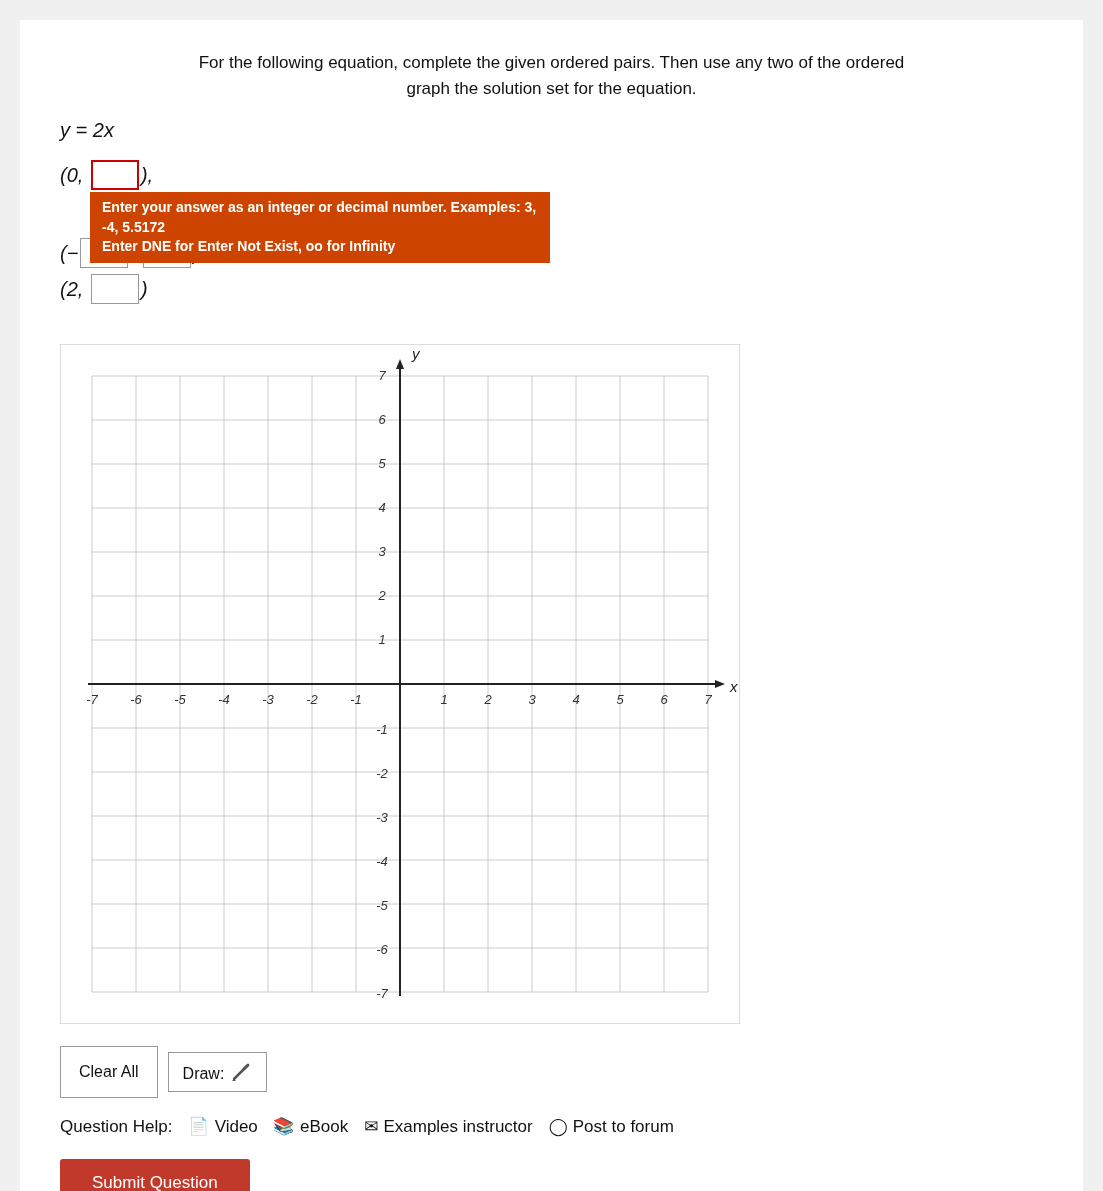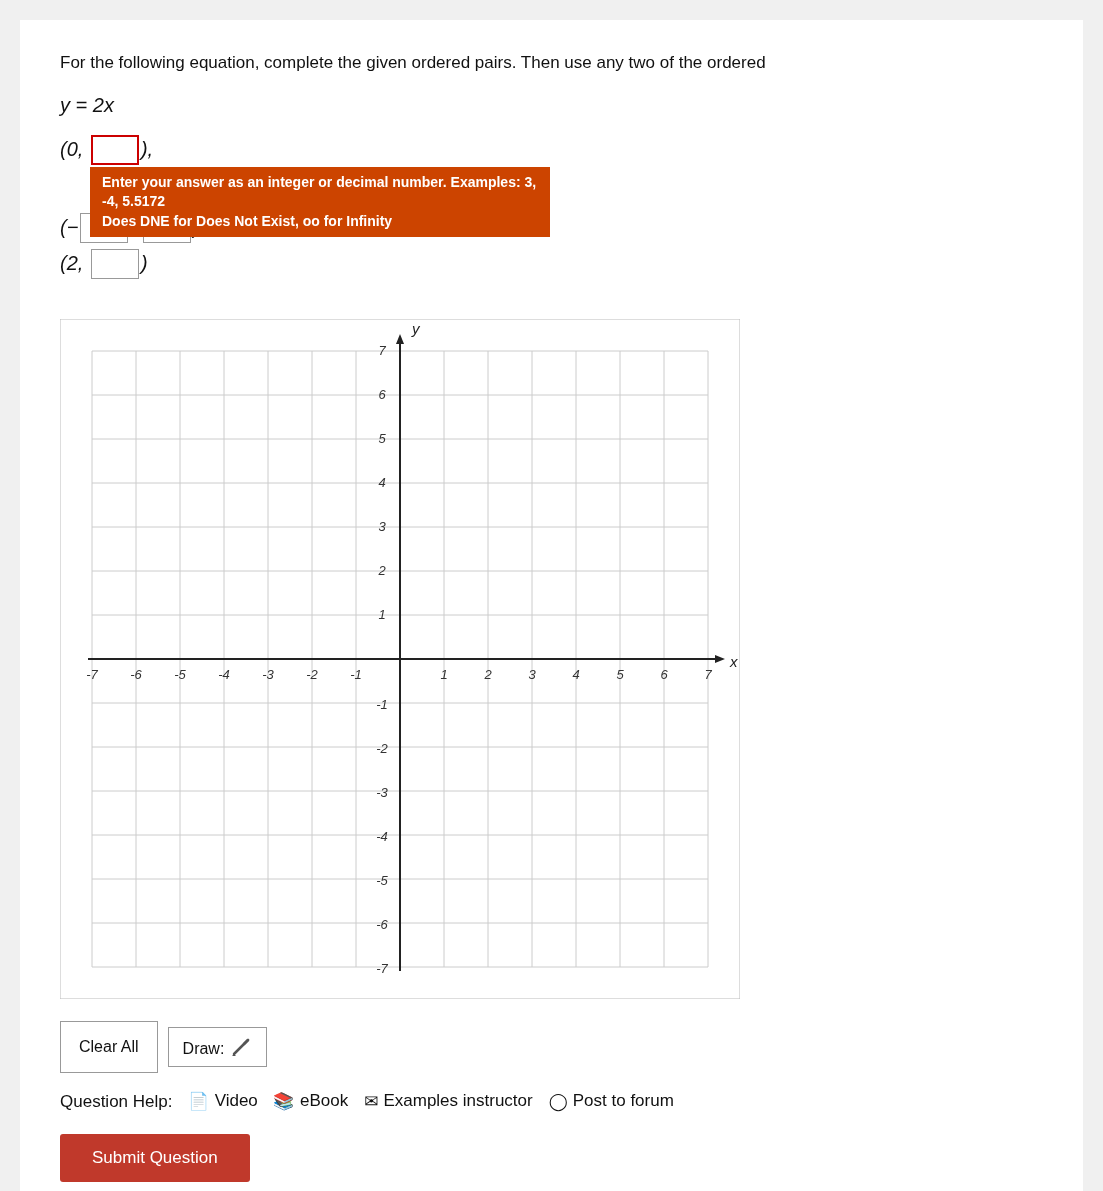--- a/index.html
+++ b/index.html
@@ -17,20 +17,21 @@
       width: 1063px;
       min-height: 1151px;
       padding: 30px 40px 40px 40px;
       position: relative;
     }
     .instructions {
       font-size: 17px;
       line-height: 1.5;
       margin-bottom: 18px;
       color: #111;
+      text-align: center;
     }
     .equation {
       font-size: 20px;
       font-style: italic;
       margin-bottom: 18px;
       color: #111;
     }
     .ordered-pairs {
       margin-bottom: 10px;
     }
@@ -134,38 +135,39 @@
       border-radius: 3px;
     }
   </style>
 </head>
 <body>
 
 <div class="page-container">
   
   <div class="instructions">
     <div>For the following equation, complete the given ordered pairs. Then use any two of the ordered</div>
+    <div>graph the solution set for the equation.</div>
   </div>
 
   
   <div class="equation">
     <i>y = 2x</i>
   </div>
 
   
   <div class="ordered-pairs">
 
     <div class="pair-row" style="position:relative;">
       <span>(0,&nbsp;</span>
       <input class="input-box active" type="text" value="" style="">
       <span>),</span>
 
       <div class="tooltip">
         <div>Enter your answer as an integer or decimal number. Examples: 3, -4, 5.5172</div>
-        <div>Does DNE for Does Not Exist, oo for Infinity</div>
+        <div>Enter DNE for Enter Not Exist, oo for Infinity</div>
       </div>
     </div>
 
     <div class="pair-row" style="margin-top: 48px;">
       <span>(−</span>
       <input class="input-box" type="text" value="" style="">
       <span>,&nbsp;</span>
       <input class="input-box" type="text" value="" style="">
       <span>),</span>
     </div>

